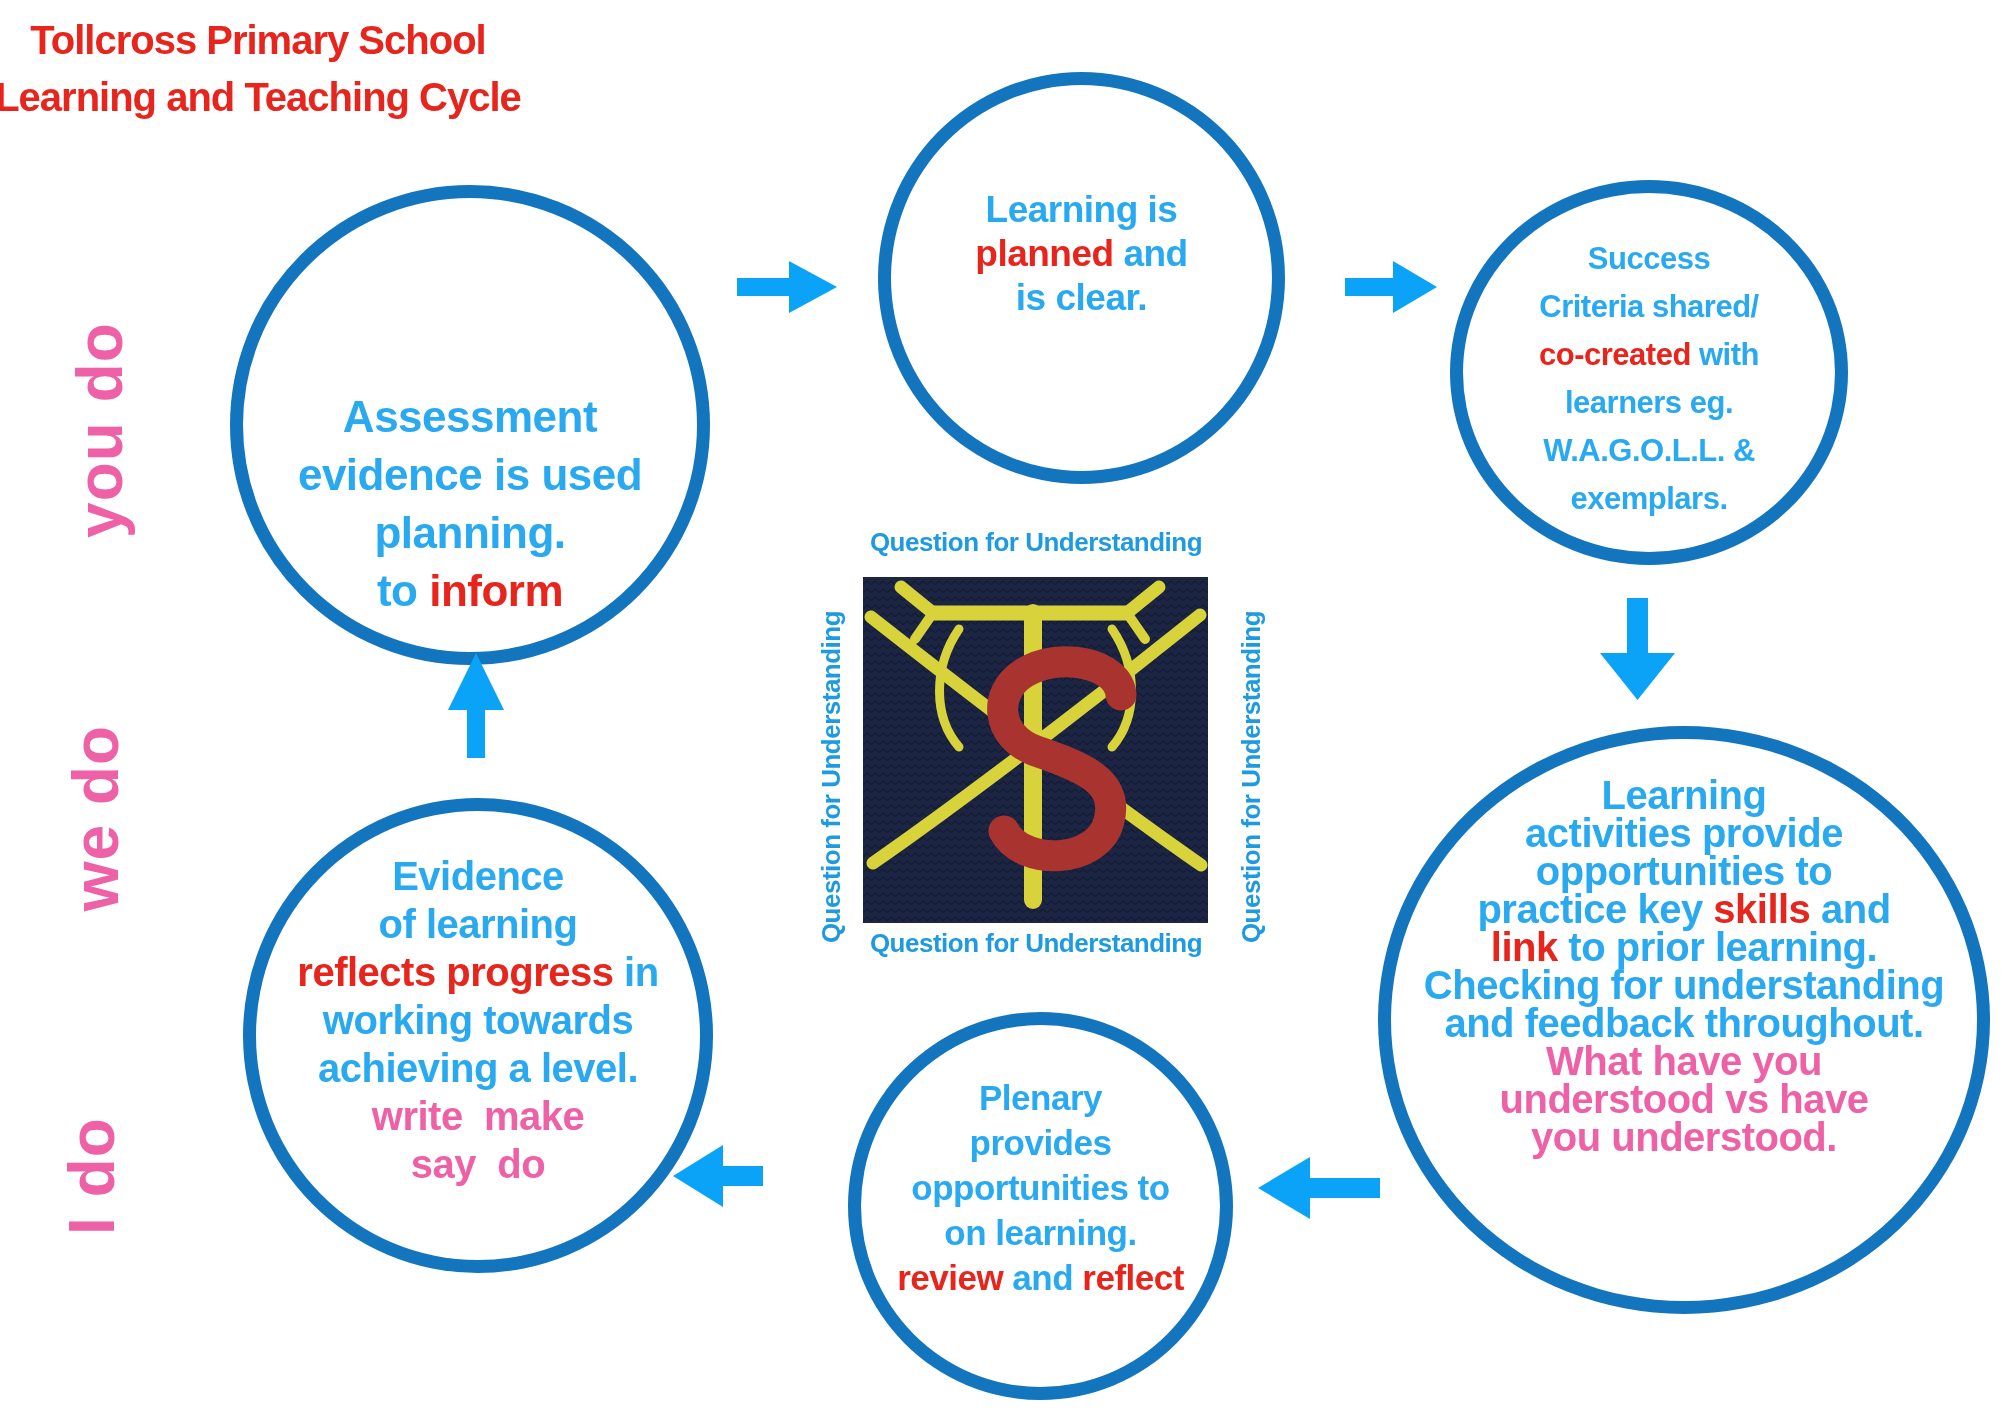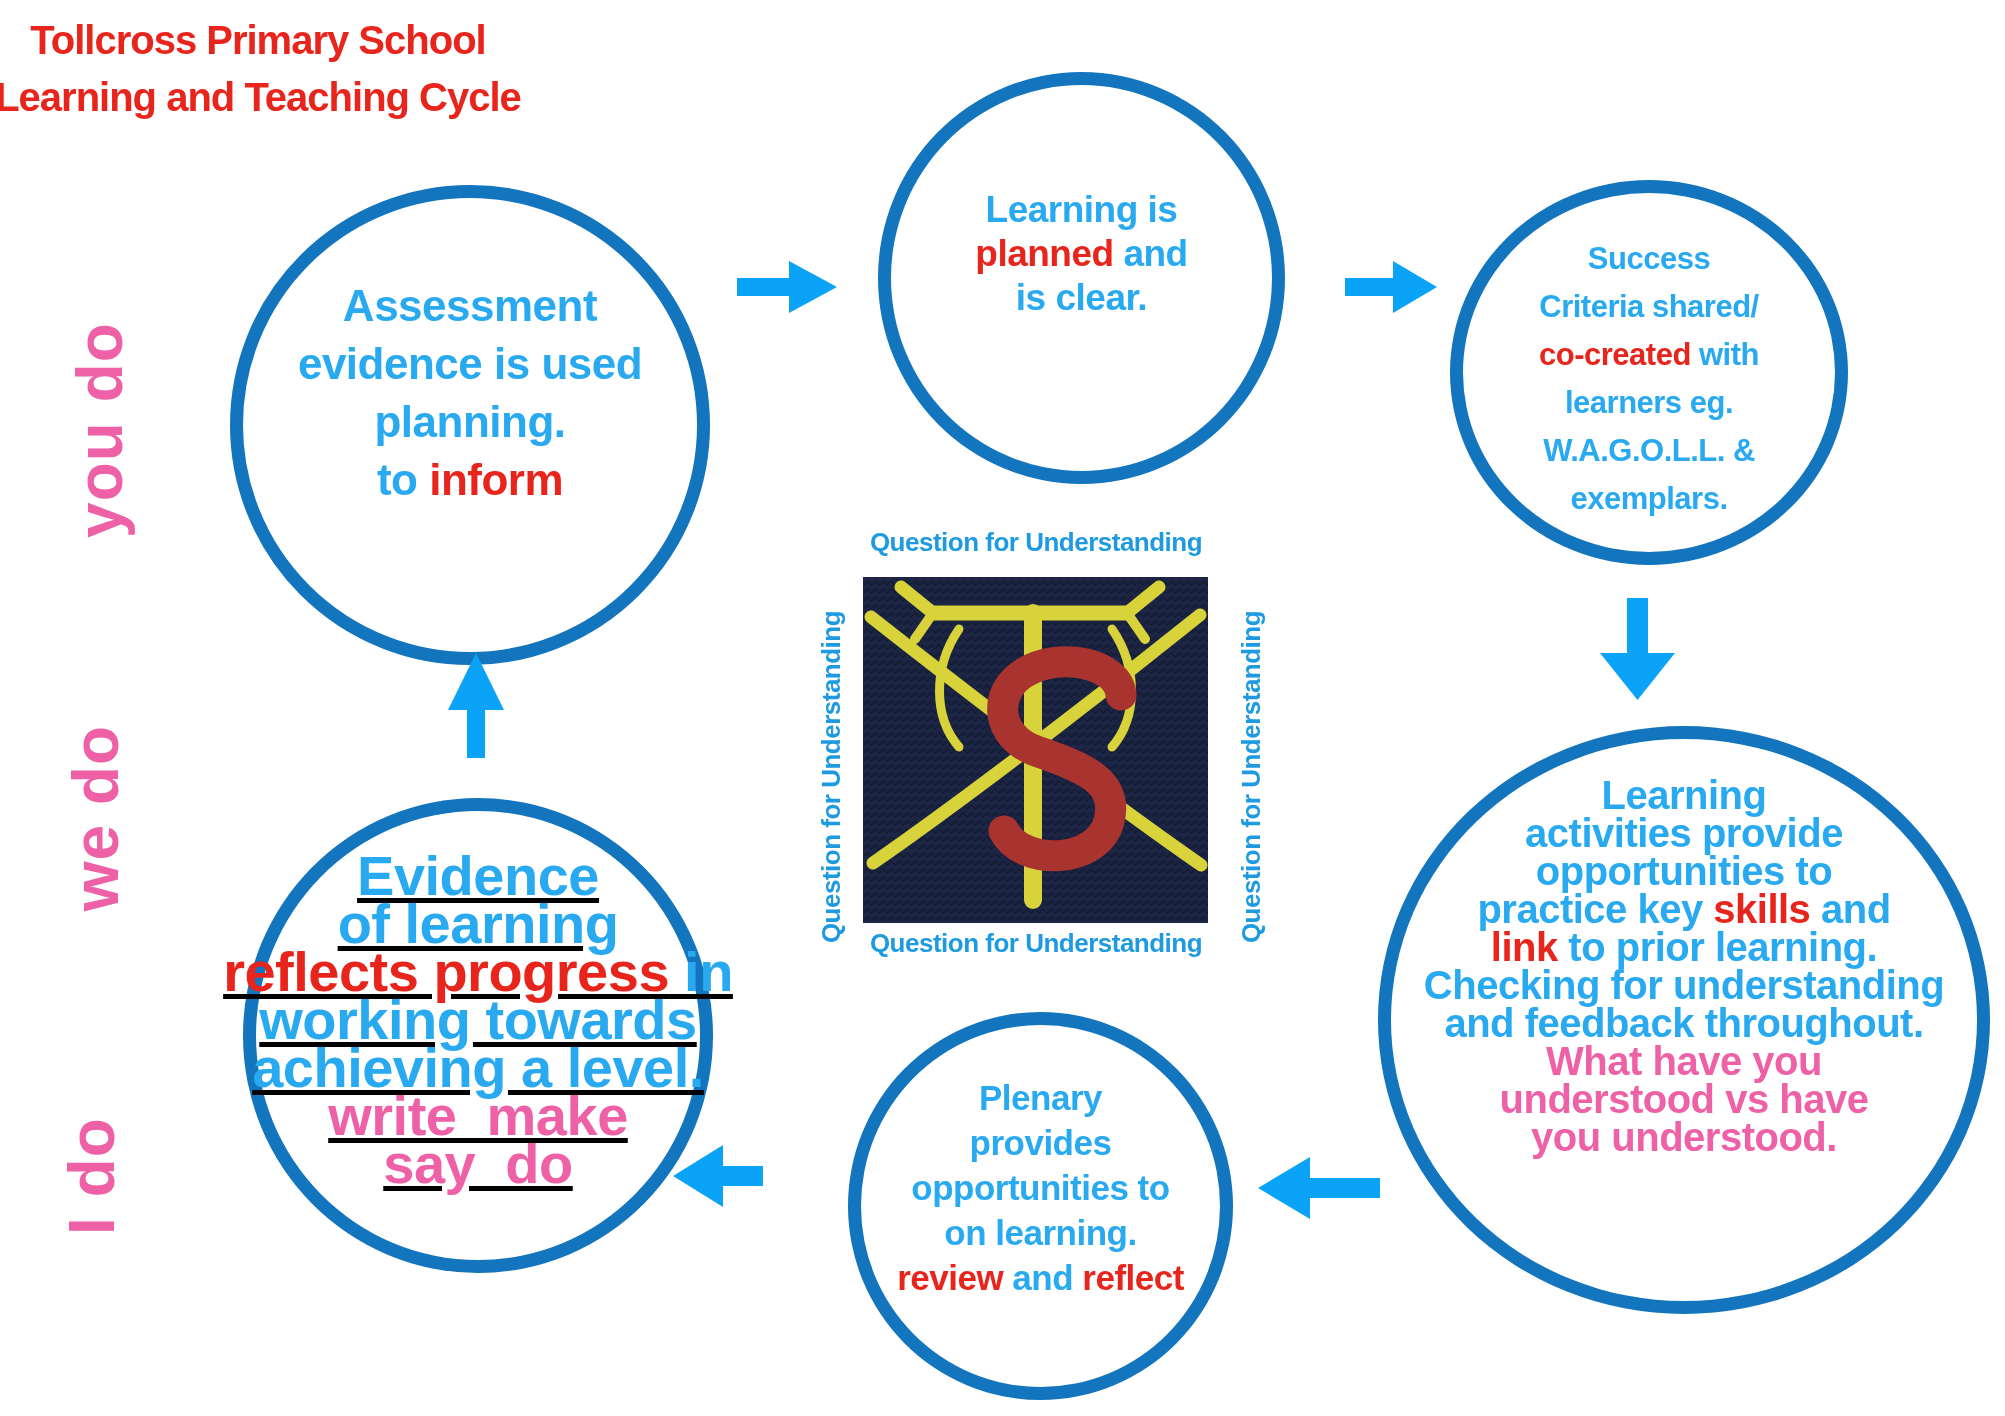--- a/index.html
+++ b/index.html
@@ -20,32 +20,32 @@
   }
   .circle{
     position:absolute;border:13px solid var(--circle-border);border-radius:50%;
     background:#fff;display:flex;align-items:center;justify-content:center;
   }
   .txt{text-align:center;font-weight:bold;letter-spacing:-0.5px;}
   .txt .line{white-space:pre;}
   .seg-blue{color:var(--text-blue);}
   .seg-red{color:var(--text-red);}
   .seg-pink{color:var(--text-pink);}
-  #c-assessment{left:230px;top:185px;width:480px;height:480px;}
+  #c-assessment{left:230px;top:185px;width:480px;height:480px;align-items:flex-end;}
   #c-assessment .txt{font-size:44px;line-height:58px;transform:translateY(-32px);}
   #c-planned{left:878px;top:72px;width:407px;height:412px;}
   #c-planned .txt{font-size:37px;line-height:44px;transform:translateY(-24px);}
   #c-success{left:1450px;top:180px;width:398px;height:385px;}
   #c-success .txt{font-size:31px;line-height:48px;transform:translateY(6px);}
   #c-activities{left:1378px;top:726px;width:612px;height:588px;}
   #c-activities .txt{font-size:40px;line-height:38px;transform:translateY(-54px);}
   #c-plenary{left:848px;top:1012px;width:385px;height:388px;}
   #c-plenary .txt{font-size:35px;line-height:45px;transform:translateY(-19px);}
   #c-evidence{left:243px;top:798px;width:470px;height:475px;}
-  #c-evidence .txt{font-size:56px;line-height:48px;transform:translateY(-16px);text-decoration:underline;}
+  #c-evidence .txt{font-size:40px;line-height:48px;transform:translateY(-16px);}
   .qfu{
     position:absolute;transform:translate(-50%,-50%);
     color:var(--qfu-blue);font-weight:bold;font-size:26px;
     white-space:nowrap;letter-spacing:-0.5px;
   }
   .qfu.vert{transform:translate(-50%,-50%) rotate(-90deg);}
   .arrow{position:absolute;line-height:0;}
   .arrow polygon{fill:var(--arrow-blue);}
   .logo{position:absolute;left:863px;top:577px;width:345px;height:346px;}
 </style>

